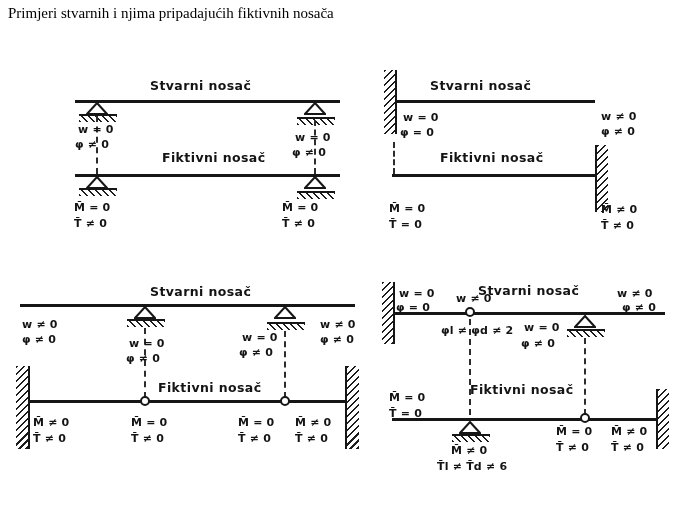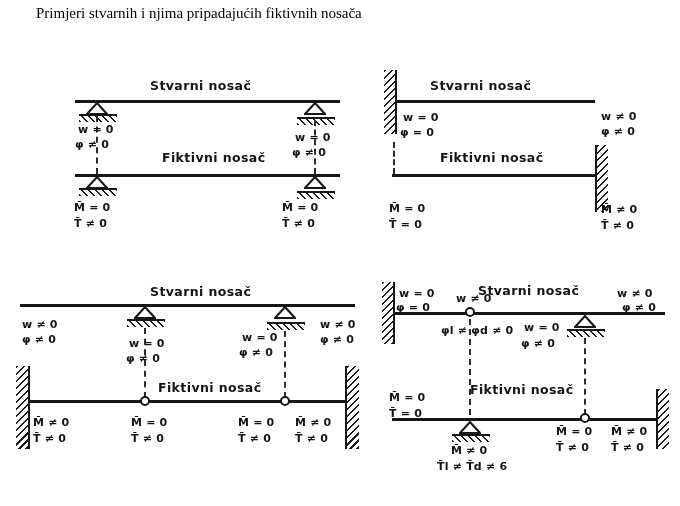--- a/index.html
+++ b/index.html
@@ -5,21 +5,20 @@
   * { margin:0; padding:0; box-sizing:border-box; }
   html,body { background:#ffffff; }
   .canvas {
     position:relative; width:680px; height:506px; background:#ffffff;
     overflow:hidden; font-family:"DejaVu Sans", sans-serif;
   }
   .page-title {
     position:absolute; left:8px; top:5px;
     font:400 15px "Liberation Serif", serif; color:#000;
     white-space:nowrap;
-    margin-left:28px;
   }
   .dtitle {
     position:absolute; font:700 12.5px "DejaVu Sans", sans-serif;
     color:#141414; letter-spacing:.4px; white-space:nowrap;
   }
   .lbl {
     position:absolute; font:700 11px "DejaVu Sans", sans-serif;
     color:#141414; letter-spacing:.2px; white-space:nowrap;
   }
   .beam { position:absolute; height:3px; background:#161616; }
@@ -163,21 +162,21 @@
         <path d="M11 1 L21 12 L1 12 Z" fill="#fff" stroke="#161616" stroke-width="2"></path>
       </svg>
     <div class="ground" style="left:567px;top:329px;width:38px"></div>
 
     <div class="dash" style="left:469px;top:319px;height:96px"></div>
     <div class="dash" style="left:584px;top:338px;height:77px"></div>
 
     <div class="lbl" style="left:399px;top:287px">w = 0</div>
     <div class="lbl" style="left:396px;top:301px">φ = 0</div>
     <div class="lbl" style="left:456px;top:292px">w ≠ 0</div>
-    <div class="lbl" style="left:441px;top:324px">φl ≠ φd ≠ 0</div>
+    <div class="lbl" style="left:441px;top:324px">φl ≠ φd ≠ 2</div>
     <div class="lbl" style="left:524px;top:321px">w = 0</div>
     <div class="lbl" style="left:521px;top:337px">φ ≠ 0</div>
     <div class="lbl" style="left:617px;top:287px">w ≠ 0</div>
     <div class="lbl" style="left:622px;top:301px">φ ≠ 0</div>
 
     <div class="dtitle" style="left:470px;top:382px">Fiktivni nosač</div>
 
     <div class="beam" style="left:392px;top:418px;width:264px"></div>
     <div class="wall left-edge" style="left:656px;top:389px;width:13px;height:60px"></div>
     <svg class="tri" style="left:459px;top:421px" width="22" height="13" viewBox="0 0 22 13">

